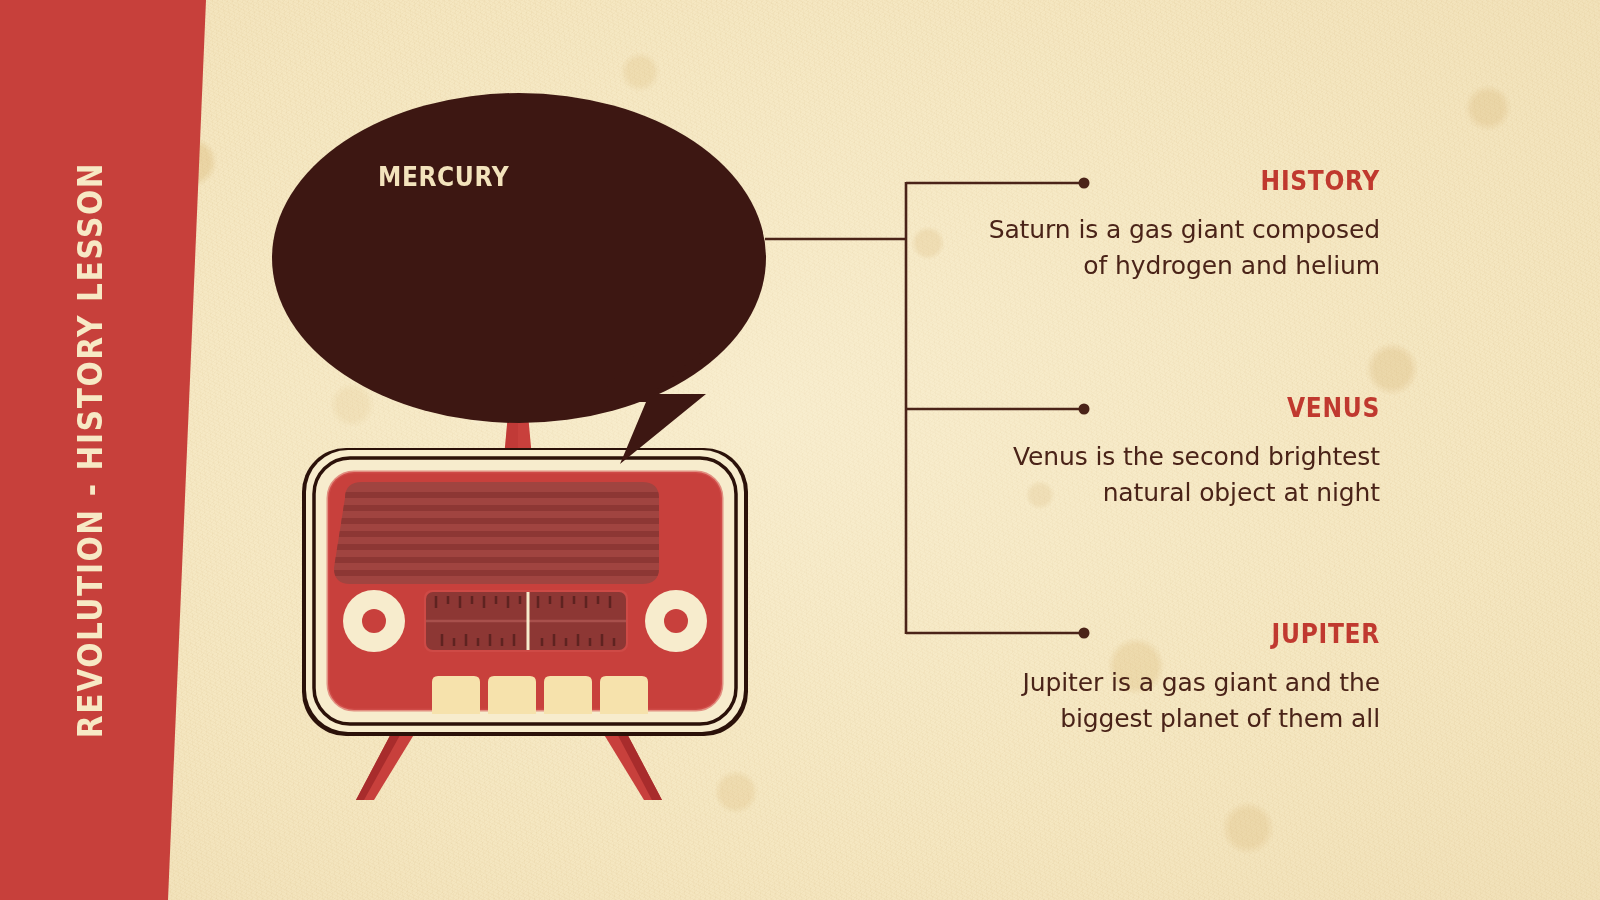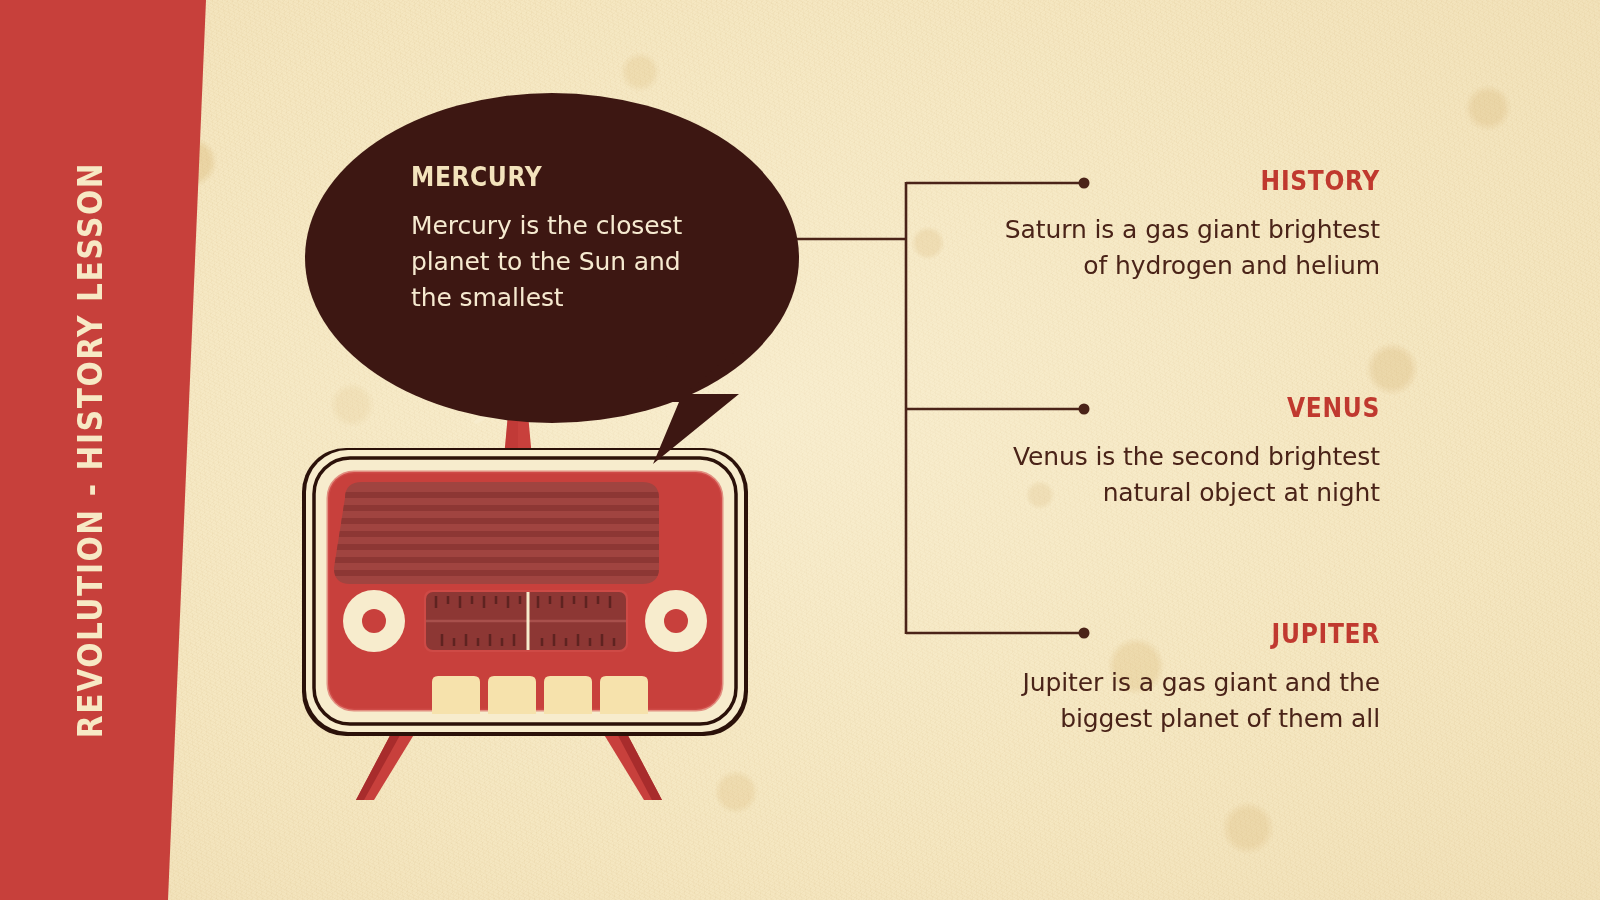--- a/index.html
+++ b/index.html
@@ -70,21 +70,21 @@
     font-weight:700;
     letter-spacing:1.6px;
     font-stretch:condensed;
     transform-box:border-box;
   }
 
   
   #connectors { position:absolute; left:0; top:0; width:1600px; height:900px; z-index:6; pointer-events:none; }
 
   
-  #bubble-group { position:absolute; left:0; top:0; width:1308px; height:900px; z-index:8;margin-left:33px; }
+  #bubble-group { position:absolute; left:0; top:0; width:1308px; height:900px; z-index:8; }
   #bubble-ellipse {
     position:absolute;
     left:272px; top:93px;
     width:494px; height:330px;
     background:#3d1712;
     border-radius:50%;
   }
   #bubble-tail {
     position:absolute; left:556px; top:336px;
     width:160px; height:130px;
@@ -167,21 +167,20 @@
 
   <div id="bubble-group">
     <div id="bubble-ellipse"></div>
 
     <svg id="bubble-tail" viewBox="0 0 160 130">
       <path d="M2,2 L150,2 L150,12 L96,58 L150,58 L64,128 L90,66 L38,66 L78,20 L2,20 Z" fill="#3d1712"></path>
     </svg>
 
     <div id="bubble-text">
       <div id="bubble-heading">MERCURY</div>
-      <div id="bubble-body">Mercury is the closest planet to the Sun and the smallest</div>
     </div>
   </div>
 
   <svg id="radio" viewBox="0 0 470 470">
     <defs>
       <clipPath id="grilleClip">
         <path d="M55,48 Q55,32 72,32 L352,32 Q369,32 369,48 L369,118 Q369,134 352,134 L60,134 Q44,134 44,118 Z"></path>
       </clipPath>
       <clipPath id="dialClip">
         <rect x="136" y="262" width="200" height="58" rx="7"></rect>
@@ -294,21 +293,21 @@
     <g>
       <path d="M142,352 q0-6 6-6 l36,0 q6,0 6,6 l0,32 l-48,0 Z" fill="#f6e2ac"></path>
       <path d="M198,352 q0-6 6-6 l36,0 q6,0 6,6 l0,32 l-48,0 Z" fill="#f6e2ac"></path>
       <path d="M254,352 q0-6 6-6 l36,0 q6,0 6,6 l0,32 l-48,0 Z" fill="#f6e2ac"></path>
       <path d="M310,352 q0-6 6-6 l36,0 q6,0 6,6 l0,32 l-48,0 Z" fill="#f6e2ac"></path>
     </g>
   </svg>
 
   <div id="planet-saturn" class="planet-block">
     <div class="planet-heading">HISTORY</div>
-    <div class="planet-body">Saturn is a gas giant brightest of hydrogen and helium</div>
+    <div class="planet-body">Saturn is a gas giant composed of hydrogen and helium</div>
   </div>
 
   <div id="planet-jupiter" class="planet-block">
     <div class="planet-heading">JUPITER</div>
     <div class="planet-body">Jupiter is a gas giant and the biggest planet of them all</div>
   </div>
 
   <div id="planet-venus" class="planet-block">
     <div class="planet-heading">VENUS</div>
     <div class="planet-body">Venus is the second brightest natural object at night</div>

